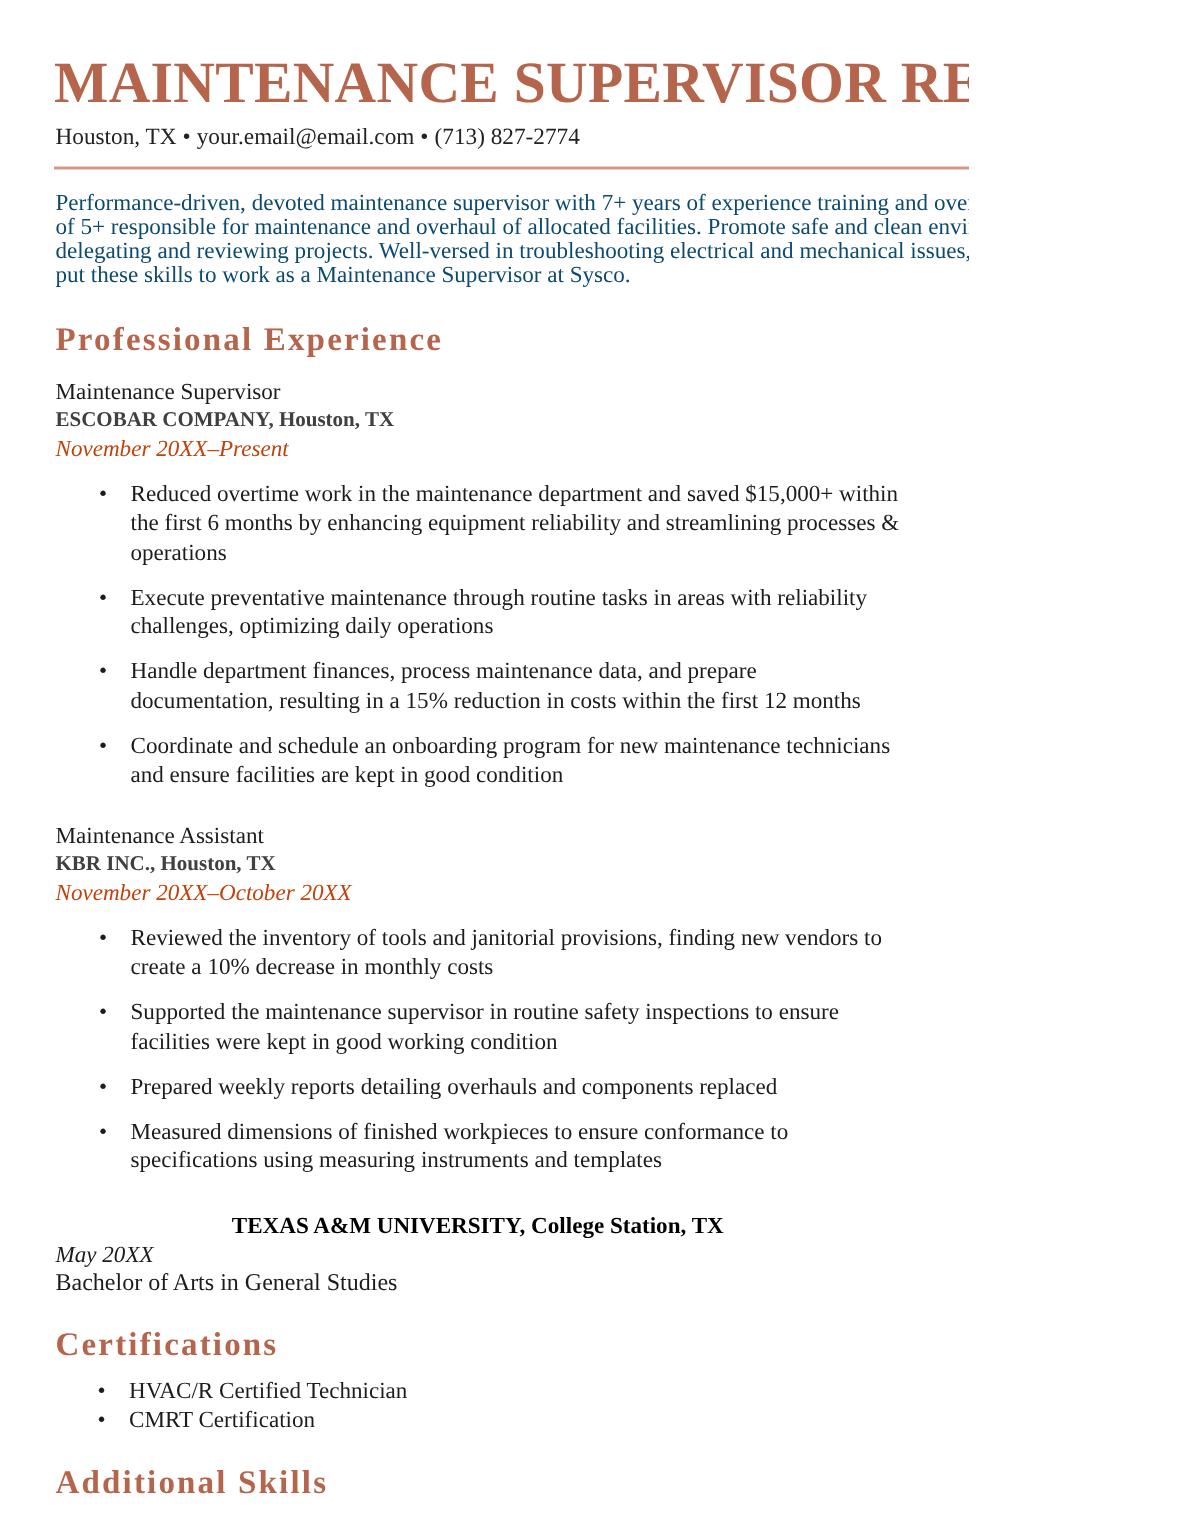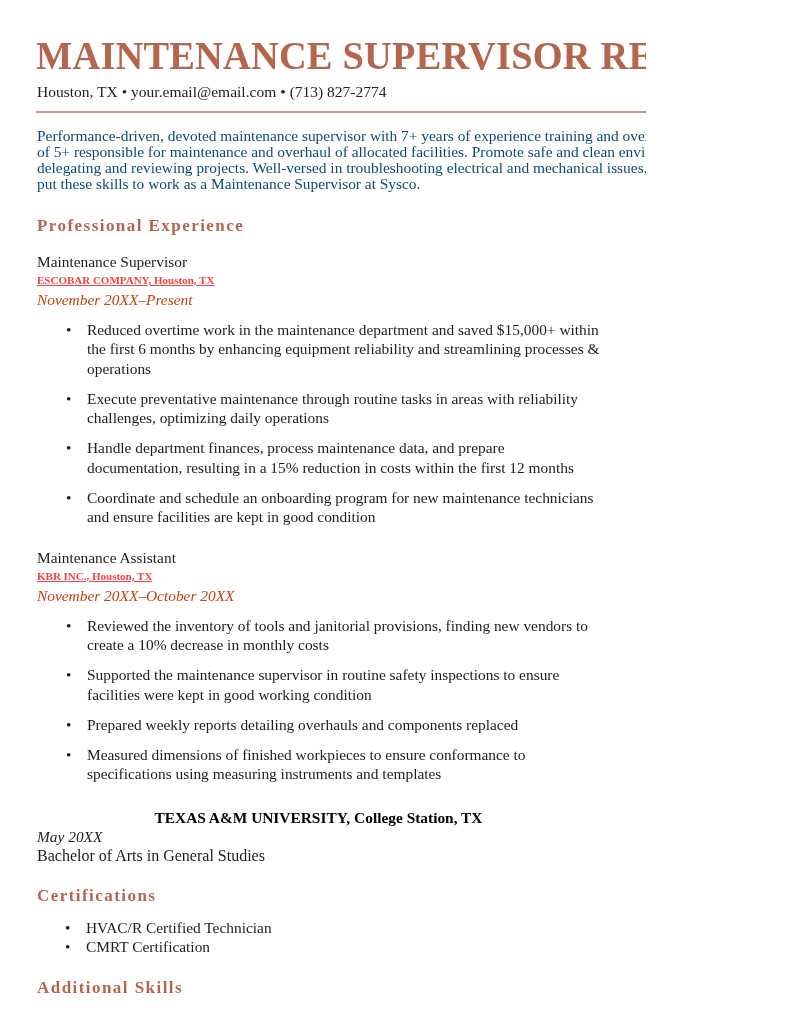--- a/index.html
+++ b/index.html
@@ -66,21 +66,21 @@
     font-size: 15.4px;
     line-height: 16px;
     color: #0c4a6e;
     text-align: left;
   }
 
   
   .section-heading {
     font-family: "Liberation Serif", "DejaVu Serif", serif;
     font-weight: bold;
-    font-size: 17px;
+    font-size: 22px;
     line-height: 24px;
     letter-spacing: 1.45px;
     color: #b5654c;
     margin: 0 0 0 1px;
   }
 
   .section {
     margin-top: 20px;
   }
   .section.section-experience { margin-top: 22px; }
@@ -92,25 +92,24 @@
   .job-block { margin: 0 0 0 1px; }
   .job-block.first { margin-top: 14px; }
   .job-block.subsequent { margin-top: 21px; }
 
   .job-title {
     font-size: 15.4px;
     line-height: 19px;
     color: #1c1c1c;
   }
   .job-company {
-    font-size: 11px;
-    line-height: 19px;
-    font-weight: bold;
-    color: #ef4444;
-    text-decoration: underline;
+    font-size: 14px;
+    line-height: 19px;
+    font-weight: bold;
+    color: #404040;
   }
   .job-dates {
     font-size: 15.4px;
     line-height: 19px;
     font-style: italic;
     color: #c2410c;
   }
 
   
   ul.bullets {

